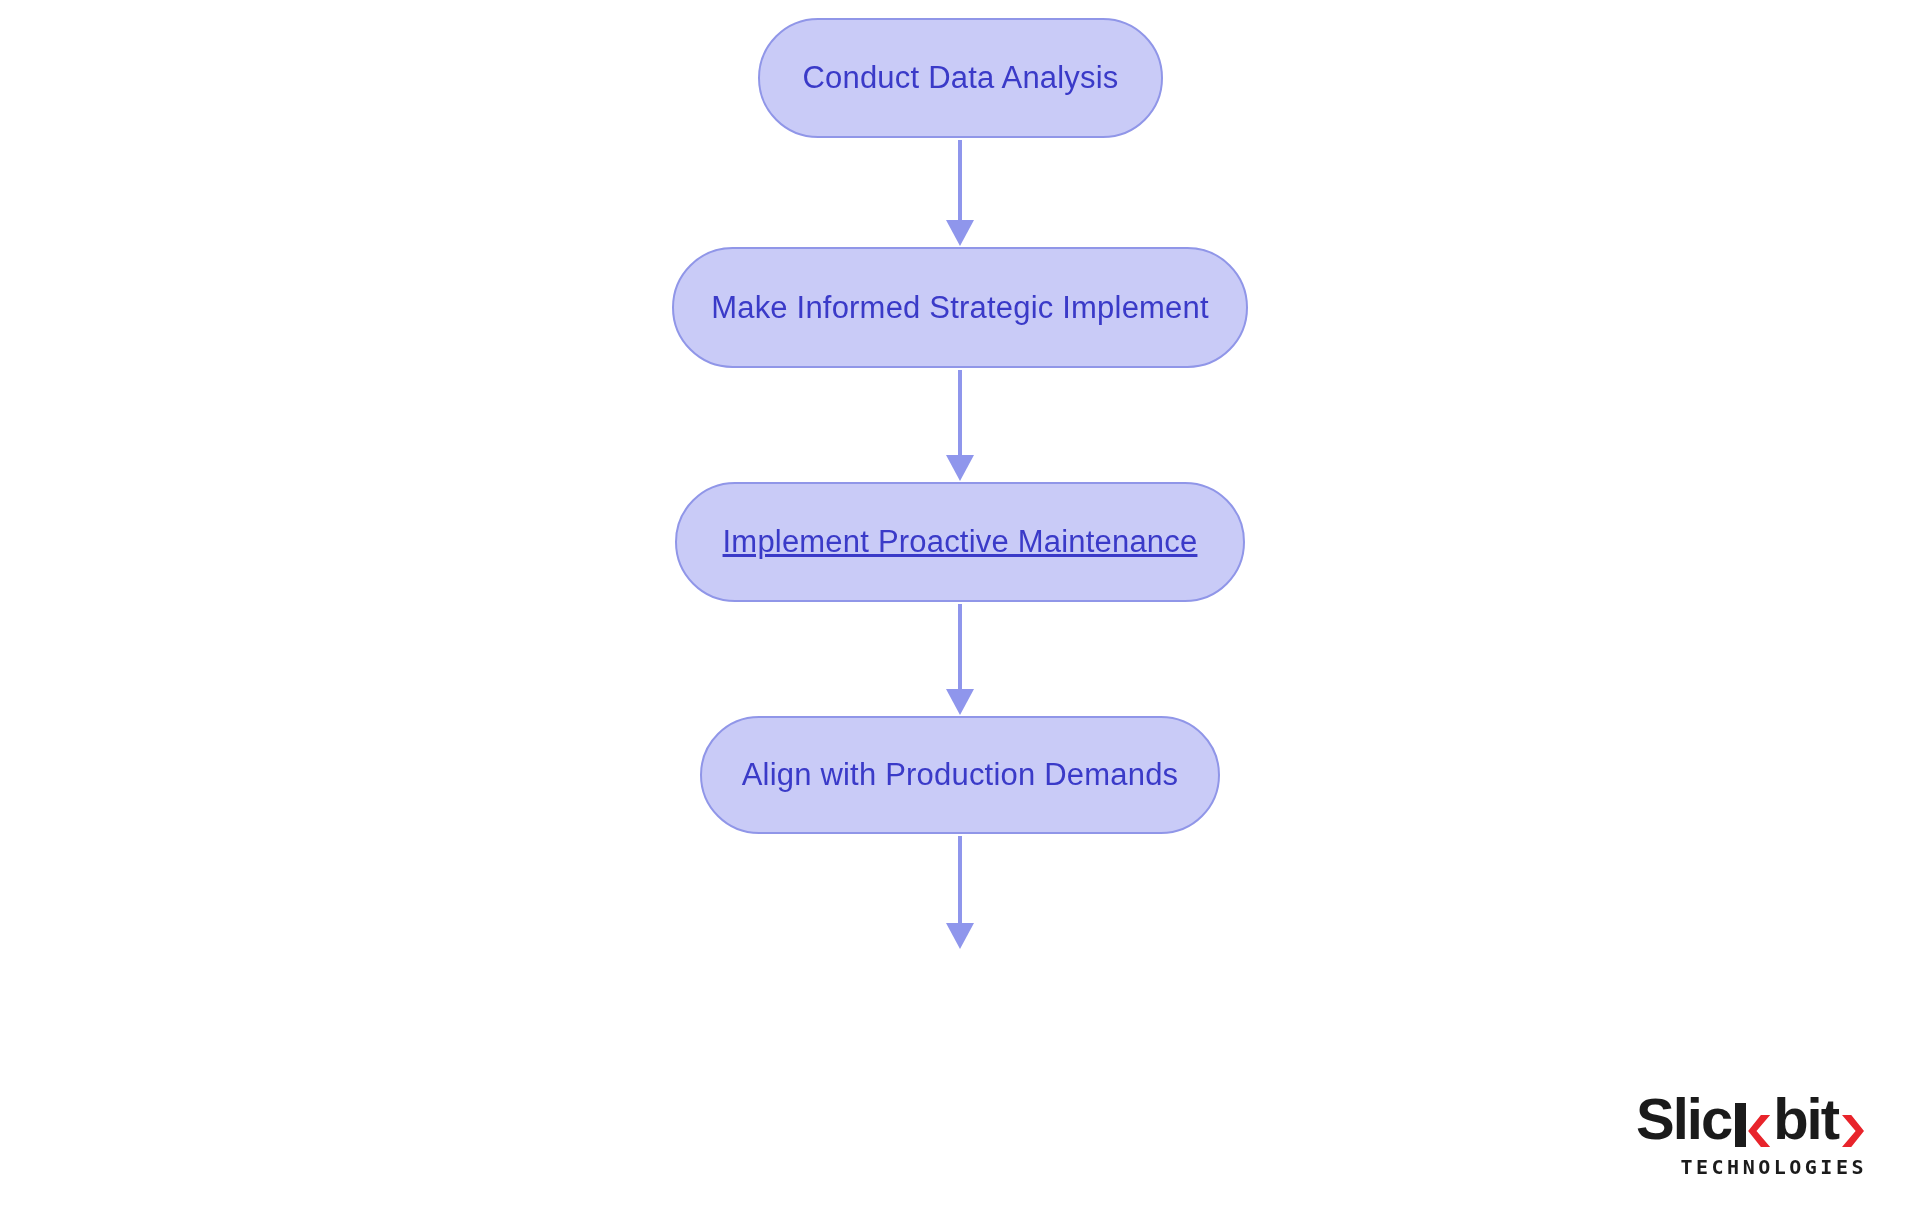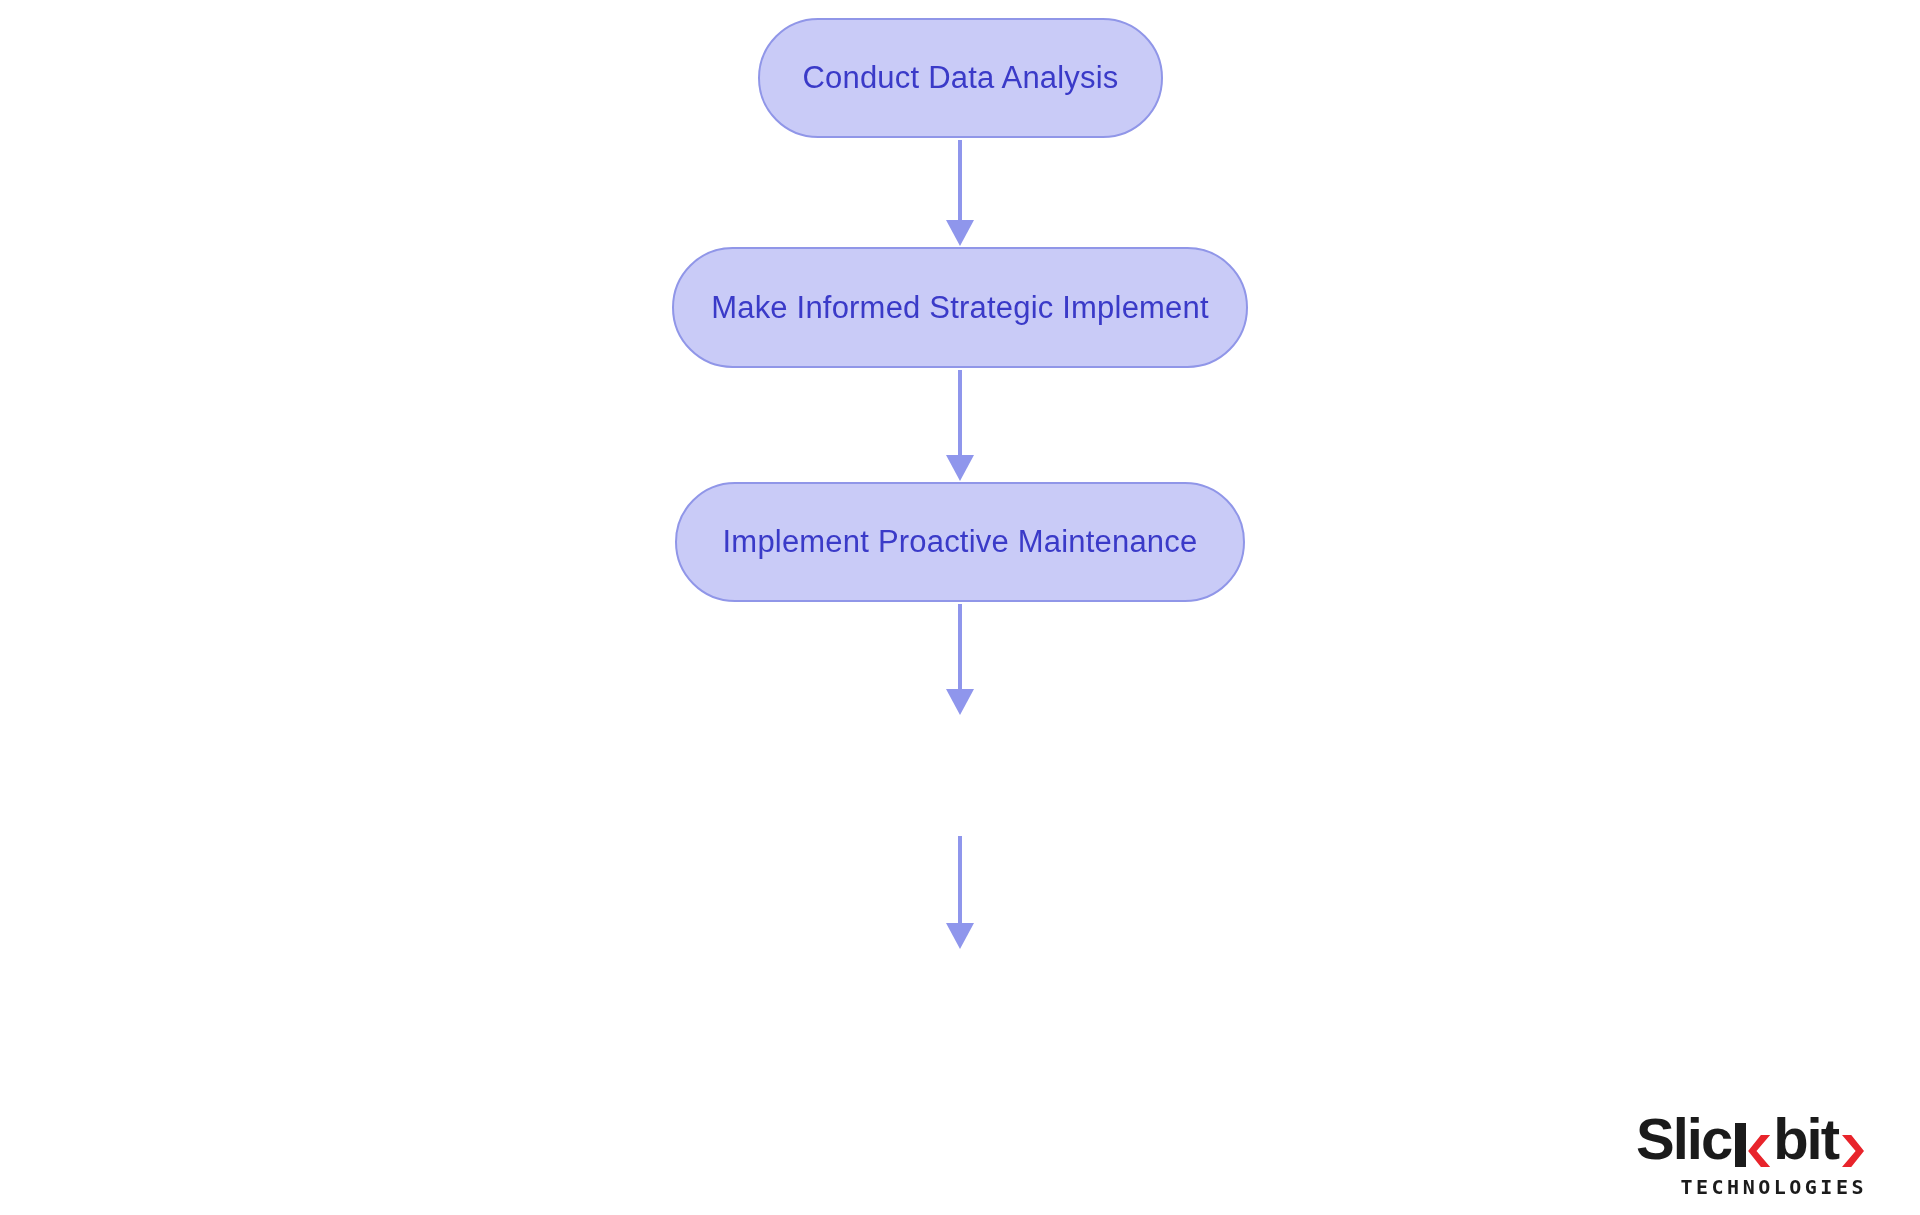--- a/index.html
+++ b/index.html
@@ -19,21 +19,21 @@
     justify-content: center;
     color: var(--node-text, #3A3AC8);
     font-size: 31px;
     font-weight: 400;
     letter-spacing: 0.2px;
     text-align: left;
     padding: 0 30px;
   }
   .n1 { left: 758px; top:  18px; width: 405px; height: 120px; }
   .n2 { left: 672px; top: 247px; width: 576px; height: 121px; }
-  .n3 { left: 675px; top: 482px; width: 570px; height: 120px; }
+  .n3 { left: 675px; top: 482px; width: 570px; height: 120px; text-decoration: underline; }
   .n4 { left: 700px; top: 716px; width: 520px; height: 118px; }
   .n5 { left: 700px; top: 950px; width: 520px; height: 120px; }
 
   
   .arrow {
     position: absolute;
     width: 28px;
     display: flex;
     flex-direction: column;
     align-items: center;
@@ -44,21 +44,21 @@
   .a4 { left: 946px; top: 836px; height: 113px; }
   .arrow-line { width: 4px; flex: 1 1 auto; background: var(--arrow-color, #8F96EC); }
   .arrow-head {
     width: 0; height: 0;
     border-left: 14px solid transparent;
     border-right: 14px solid transparent;
     border-top: 26px solid var(--arrow-color, #8F96EC);
   }
 
   
-  .logo { position: absolute; right: 56px; bottom: 16px; text-align: right; }
+  .logo { position: absolute; right: 56px; bottom: 36px; text-align: right; }
   .logo-word {
     display: flex;
     align-items: flex-end;
     justify-content: flex-end;
     font-weight: 700;
     font-size: 58px;
     line-height: 1;
     letter-spacing: -2px;
     color: var(--logo-black, #1B1B1B);
   }
@@ -112,20 +112,23 @@
 
   <div class="node n3">
     <span>Implement Proactive Maintenance</span>
   </div>
 
   <div class="arrow a3">
     <div class="arrow-line"></div>
     <div class="arrow-head"></div>
   </div>
 
+  <div class="node n4">
+    <span>Align with Production Demands</span>
+  </div>
 
   <div class="arrow a4">
     <div class="arrow-line"></div>
     <div class="arrow-head"></div>
   </div>
 
 
   <div class="logo">
     <div class="logo-word">
       <span class="lw">Slic</span>

